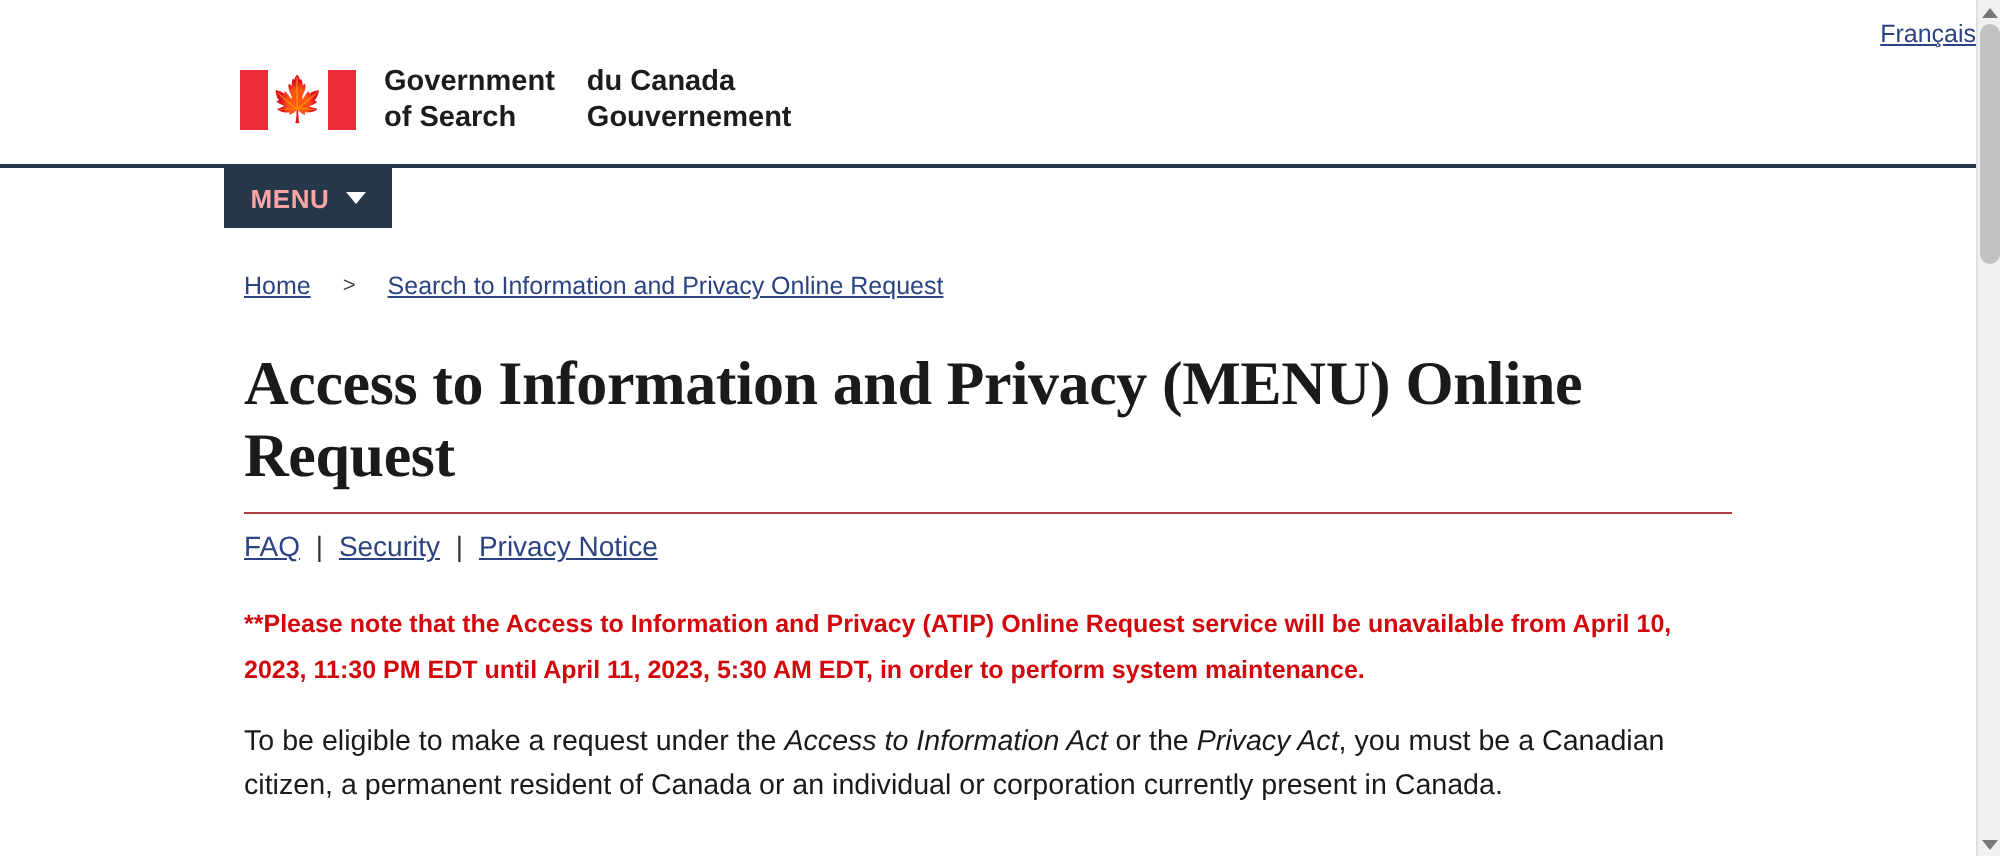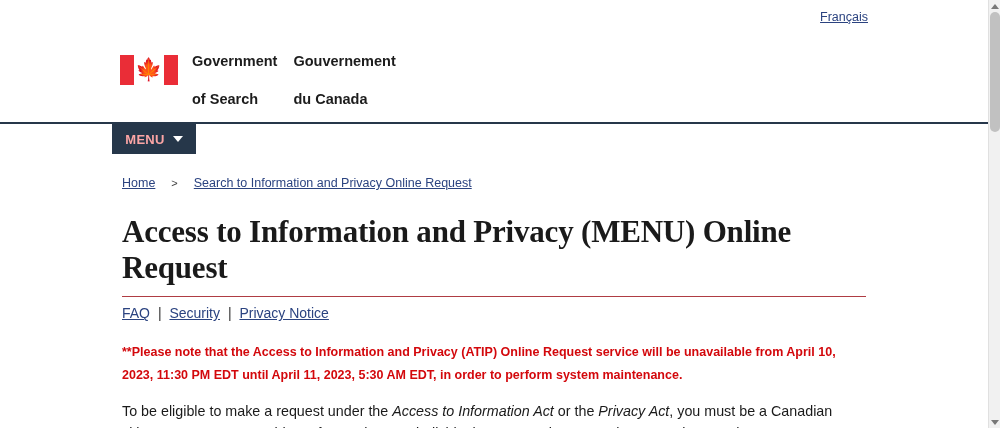--- a/index.html
+++ b/index.html
@@ -23,21 +23,20 @@
     background: #fff;
     overflow: hidden;
   }
 
   
   .lang-bar {
     height: 28px;
     display: flex;
     justify-content: flex-end;
     align-items: center;
-    padding-right: 120px;
     padding-top: 6px;
   }
   .lang-link {
     font-size: 12.5px;
     color: #2b4380;
     text-decoration: underline;
     cursor: pointer;
   }
 
   
@@ -72,21 +71,21 @@
     line-height: 1;
   }
   .wordmark {
     display: flex;
     font-size: 14.5px;
     font-weight: bold;
     color: #1c1c1c;
     line-height: 1.25;
   }
   .wordmark .en { margin-right: 16px; }
-  .wordmark span { display: block; margin-top: 20px; }
+  .wordmark span { display: block; }
 
   .search-wrap {
     margin-left: auto;
     margin-right: 122px;
     display: flex;
     align-items: center;
   }
   .search-input {
     width: 240px;
     height: 25px;
@@ -265,22 +264,22 @@
               <span class="leaf">🍁</span>
             </div>
           <div class="band"></div>
         </div>
         <div class="wordmark">
           <div class="en">
             <span>Government</span>
             <span>of Search</span>
           </div>
           <div class="fr">
+            <span>du Canada</span>
             <span>Gouvernement</span>
-            <span>du Canada</span>
           </div>
         </div>
       </div>
 
     </div>
 
     <div class="menu-strip">
       <div class="menu-btn">
         <span>MENU</span>
         <span class="chev"></span>

